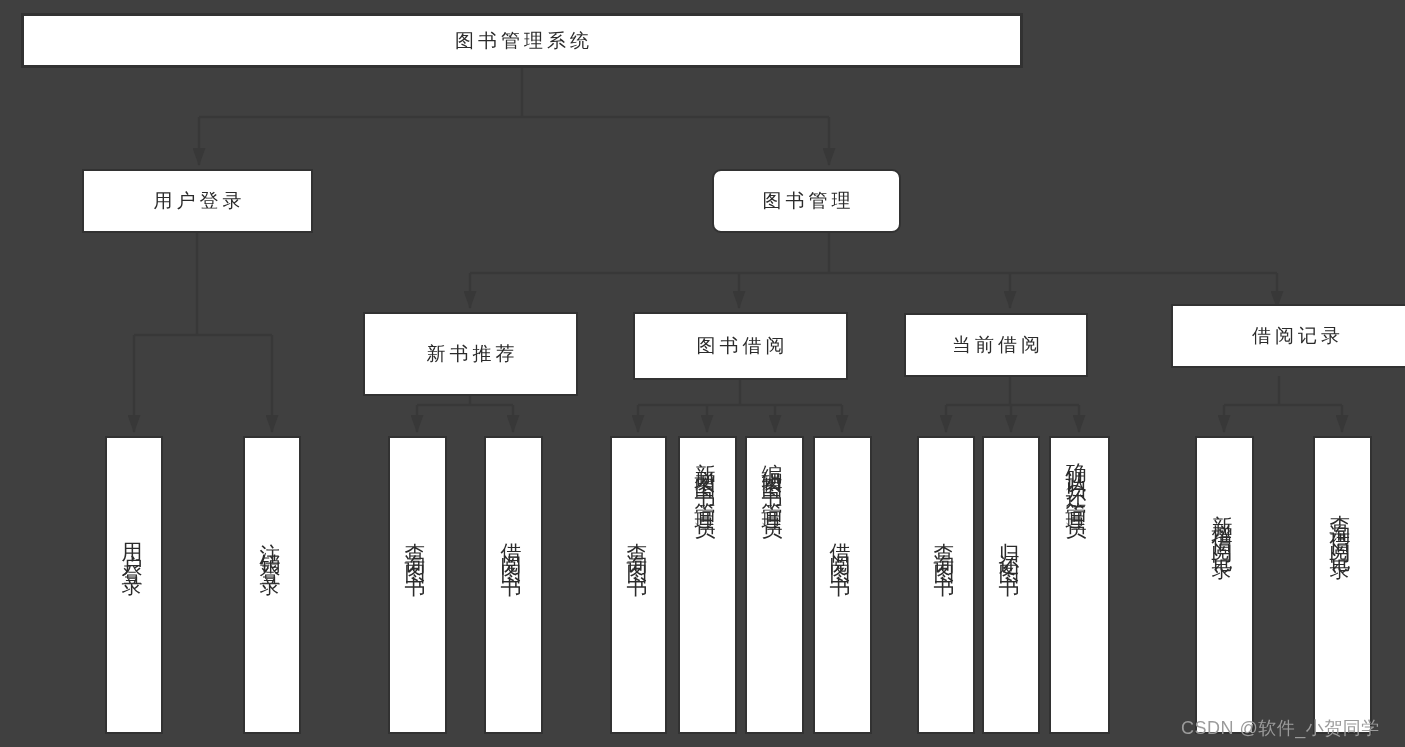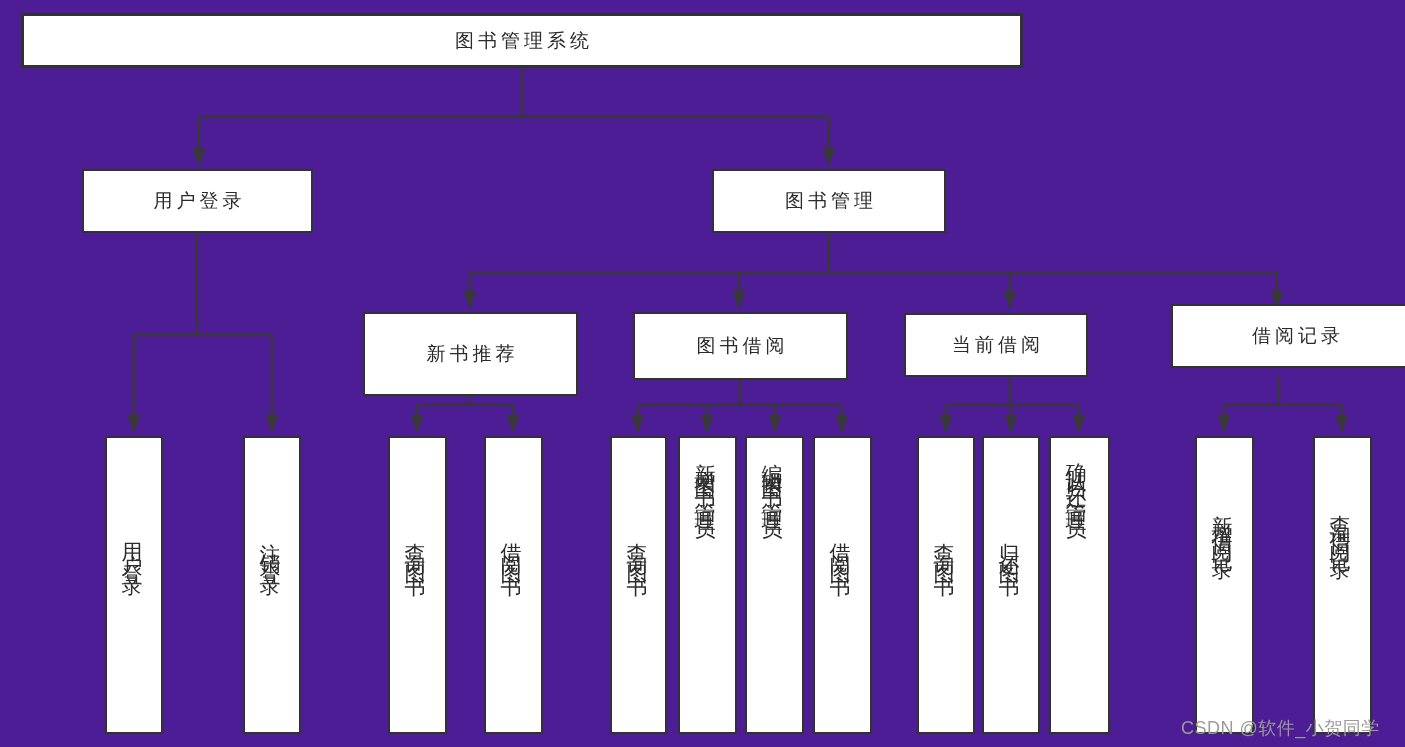--- a/index.html
+++ b/index.html
@@ -4,21 +4,21 @@
 <style>
   html, body {
     margin: 0;
     padding: 0;
     background: #ffffff;
   }
   #stage {
     position: relative;
     width: 1405px;
     height: 747px;
-    background: #4c1d95;
+    background: #404040;
     font-family: "Liberation Sans", sans-serif;
     overflow: hidden;
     text-decoration: underline;
   }
   #wires {
     position: absolute;
     left: 0;
     top: 0;
     width: 1405px;
     height: 747px;
@@ -106,21 +106,21 @@
 
       <path d="M1279,376 L1279,405 M1224,405 L1342,405"></path>
       <line x1="1224" y1="405" x2="1224" y2="432" marker-end="url(#arrow)"></line>
       <line x1="1342" y1="405" x2="1342" y2="432" marker-end="url(#arrow)"></line>
     </g>
   </svg>
 
   <div class="node hbox root" style="left:21px; top:13px; width:1002px; height:55px;">图书管理系统</div>
 
   <div class="node hbox" style="left:82px; top:169px; width:231px; height:64px;">用户登录</div>
-  <div class="node hbox" style="left:712px; top:169px; width:234px; height:64px;">图书管理</div>
+  <div class="node hbox" style="left:712px; top:169px; width:189px; height:64px;border-radius:9px;">图书管理</div>
 
   <div class="node hbox" style="left:363px; top:312px; width:215px; height:84px;">新书推荐</div>
   <div class="node hbox" style="left:633px; top:312px; width:215px; height:68px;">图书借阅</div>
   <div class="node hbox" style="left:904px; top:313px; width:184px; height:64px;">当前借阅</div>
   <div class="node hbox" style="left:1171px; top:304px; width:250px; height:64px;">借阅记录</div>
 
   <div class="node vbox v4" style="left:105px; top:436px; width:58px; height:298px;">用户登录</div>
   <div class="node vbox v4" style="left:243px; top:436px; width:58px; height:298px;">注销登录</div>
 
   <div class="node vbox v4" style="left:388px; top:436px; width:59px; height:298px;">查询图书</div>

